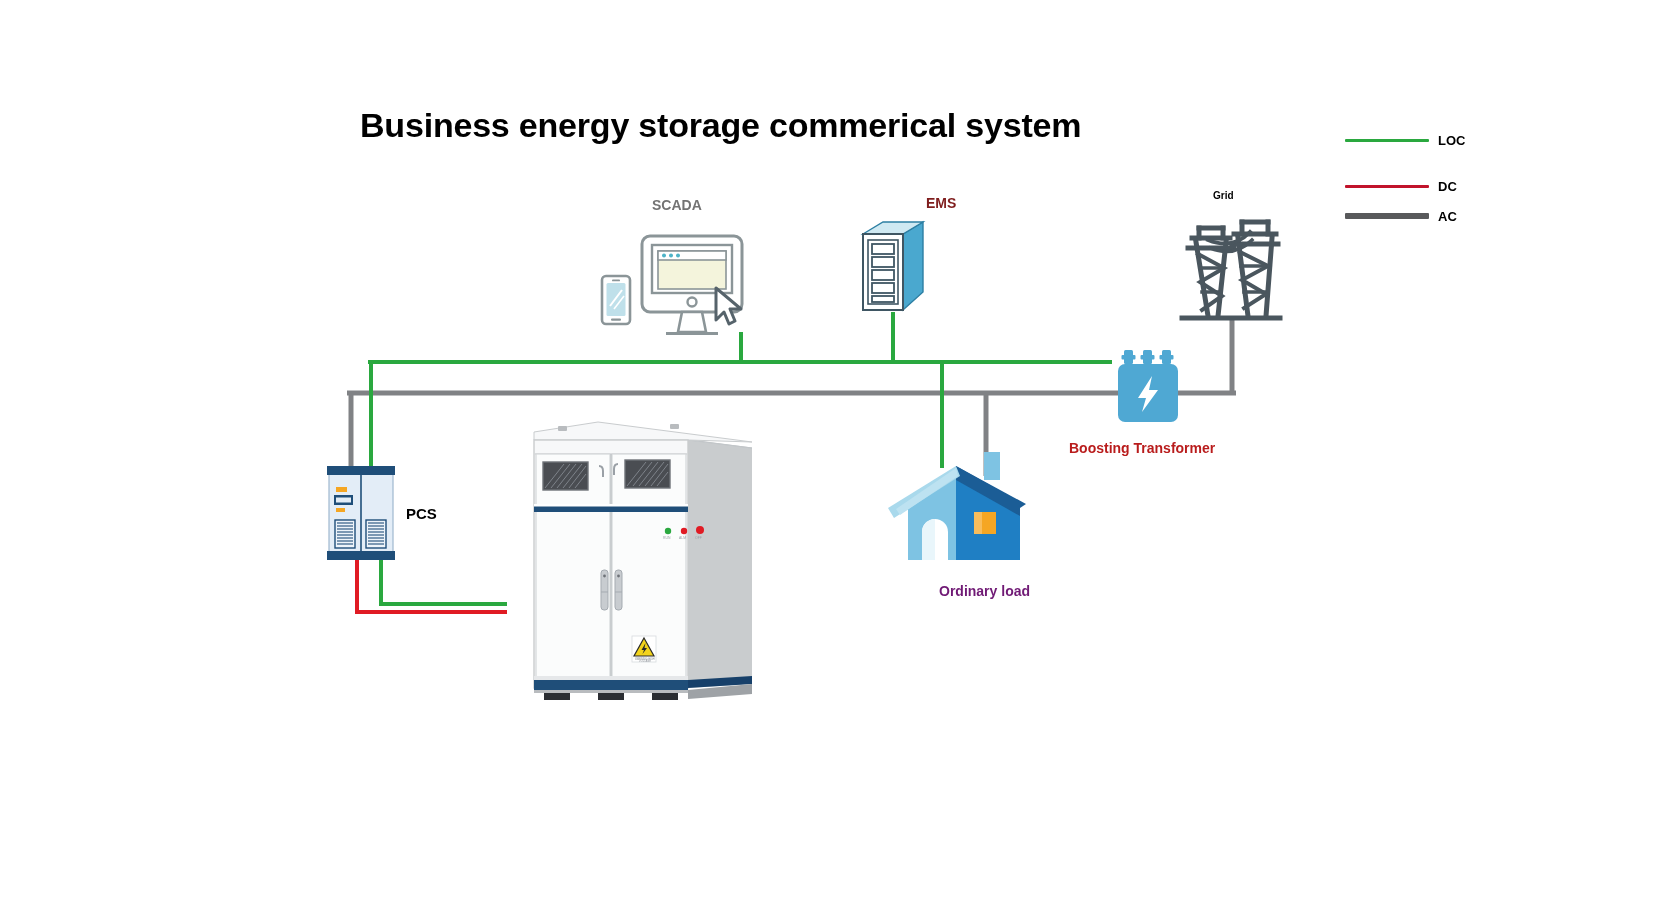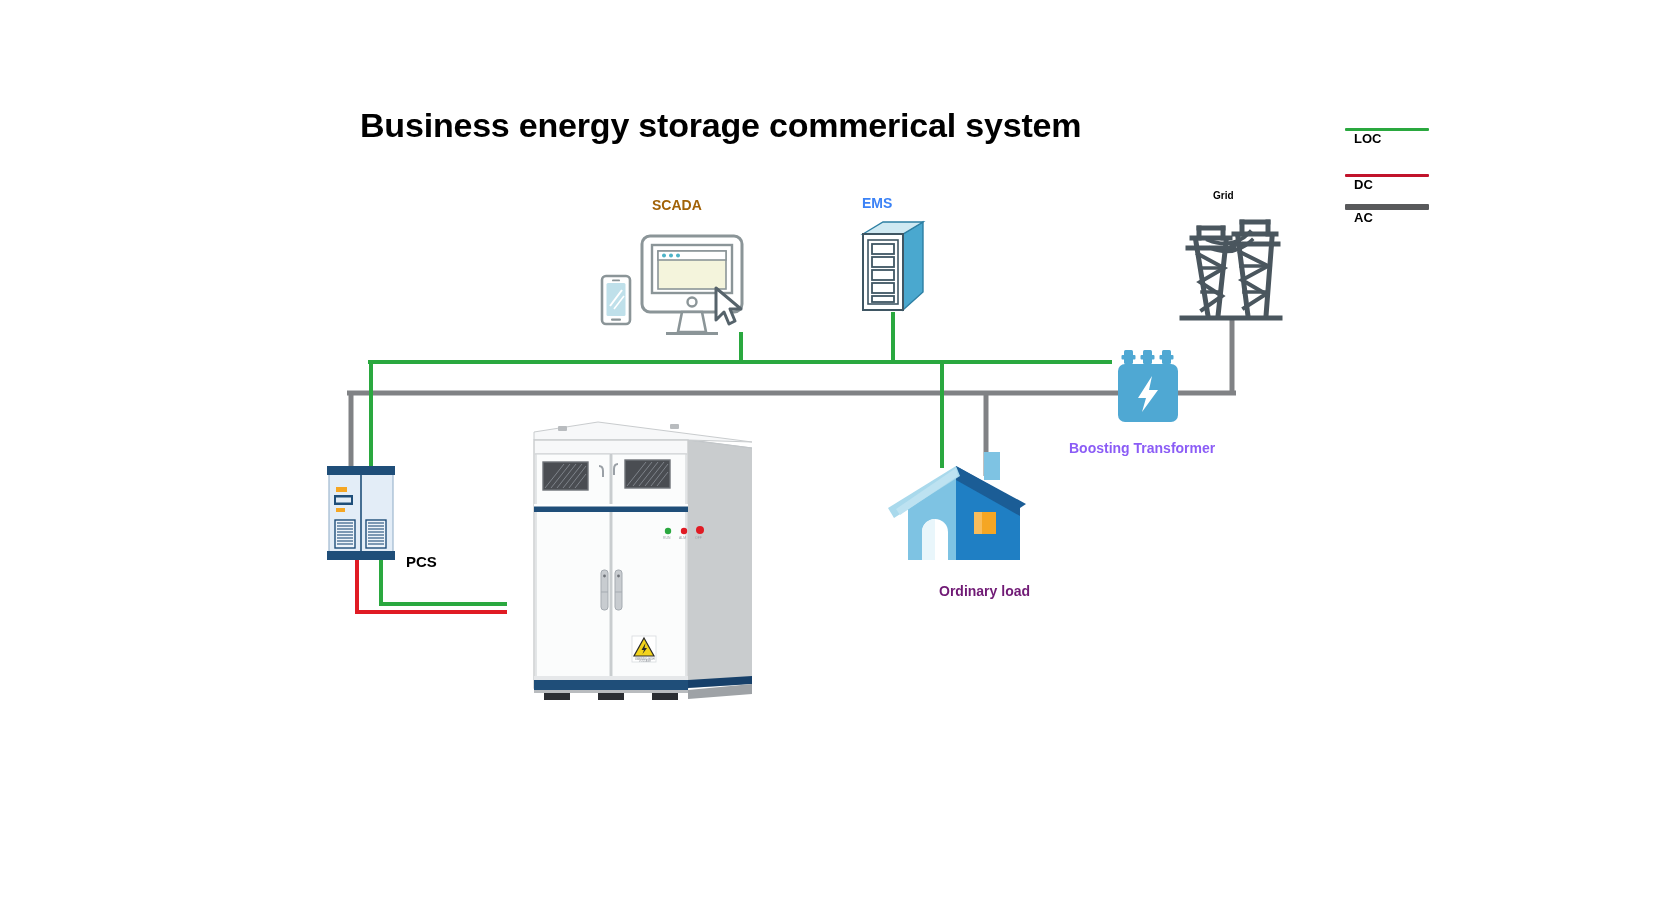--- a/index.html
+++ b/index.html
@@ -32,22 +32,21 @@
     letter-spacing: -0.2px;
     white-space: nowrap;
   }
 
   
   #legend { left: 1345px; top: 128px; width: 180px; }
   .legend-row {
     position: relative;
     height: 24px;
     display: flex;
-    align-items: flex-start;
-    flex-direction: column;
+    align-items: center;
   }
   .legend-swatch {
     width: 84px;
     border-radius: 1px;
   }
   .legend-label {
     font-size: 13px;
     font-weight: bold;
     color: #000;
     margin-left: 9px;
@@ -107,21 +106,21 @@
 
     <line x1="1082" y1="362" x2="1112" y2="362" stroke="#2aa83f" stroke-width="4"></line>
 
     <line x1="357" y1="560" x2="357" y2="612" stroke="#e01b24" stroke-width="4"></line>
     <line x1="355" y1="612" x2="507" y2="612" stroke="#e01b24" stroke-width="4"></line>
 
     <line x1="381" y1="560" x2="381" y2="604" stroke="#2aa83f" stroke-width="4"></line>
     <line x1="379" y1="604" x2="507" y2="604" stroke="#2aa83f" stroke-width="4"></line>
   </svg>
 
-  <div class="abs" style="left:652px;top:197px;font-size:14px;font-weight:bold;color:#a16207;">SCADA</div>
+  <div class="abs" style="left:652px;top:197px;font-size:14px;font-weight:bold;color:#737373;">SCADA</div>
 
   <svg class="abs" style="left:598px;top:232px;width:152px;height:108px;" viewBox="0 0 152 108">
 
     <rect x="4" y="44" width="28" height="48" rx="4" fill="#ffffff" stroke="#8b9598" stroke-width="2.6"></rect>
     <rect x="8.5" y="51" width="19" height="33" rx="1.5" fill="#bfe0ea"></rect>
     <line x1="12" y1="74" x2="24" y2="58" stroke="#ffffff" stroke-width="2"></line>
     <line x1="16" y1="77" x2="26" y2="64" stroke="#ffffff" stroke-width="1.6"></line>
     <rect x="13" y="86.5" width="10" height="2.2" rx="1" fill="#8b9598"></rect>
     <rect x="14" y="47.5" width="8" height="1.8" rx="0.9" fill="#8b9598"></rect>
 
@@ -134,21 +133,21 @@
     <circle cx="73" cy="23.5" r="2" fill="#4fb4c8"></circle>
     <circle cx="80" cy="23.5" r="2" fill="#4fb4c8"></circle>
 
     <circle cx="94" cy="70" r="4.5" fill="#ffffff" stroke="#8b9598" stroke-width="2.4"></circle>
     <path d="M84 80 L80 100 L108 100 L104 80 Z" fill="#ffffff" stroke="#8b9598" stroke-width="2.6"></path>
     <line x1="68" y1="101.5" x2="120" y2="101.5" stroke="#8b9598" stroke-width="3"></line>
 
     <path d="M118 56 L118 88 L126 80 L131 92 L137 89 L132 77 L143 77 Z" fill="#ffffff" stroke="#56636b" stroke-width="3" stroke-linejoin="round"></path>
   </svg>
 
-  <div class="abs" style="left:862px;top:195px;font-size:14px;font-weight:bold;color:#3b82f6;">EMS</div>
+  <div class="abs" style="left:926px;top:195px;font-size:14px;font-weight:bold;color:#7f1d1d;">EMS</div>
 
   <svg class="abs" style="left:857px;top:218px;width:76px;height:100px;" viewBox="0 0 76 100">
 
     <polygon points="46,16 66,4 66,74 46,92" fill="#4aa8cf" stroke="#2d7fa3" stroke-width="1.4"></polygon>
 
     <polygon points="6,16 26,4 66,4 46,16" fill="#cfe9f2" stroke="#2d7fa3" stroke-width="1.4"></polygon>
 
     <rect x="6" y="16" width="40" height="76" fill="#ffffff" stroke="#3f5663" stroke-width="2"></rect>
 
     <rect x="11" y="22" width="30" height="64" fill="none" stroke="#3f5663" stroke-width="1.6"></rect>
@@ -208,21 +207,21 @@
       <rect x="31" y="4" width="9" height="14" rx="1.5"></rect>
       <rect x="28.5" y="9" width="14" height="4.5" rx="1"></rect>
       <rect x="50" y="4" width="9" height="14" rx="1.5"></rect>
       <rect x="47.5" y="9" width="14" height="4.5" rx="1"></rect>
     </g>
 
     <rect x="6" y="18" width="60" height="58" rx="7" fill="#4fa8d3"></rect>
 
     <path d="M40 30 L26 52 L34 52 L30 66 L46 44 L37 44 Z" fill="#ffffff"></path>
   </svg>
-  <div class="abs" style="left:1069px;top:440px;font-size:14px;font-weight:bold;color:#8b5cf6;">Boosting Transformer</div>
+  <div class="abs" style="left:1069px;top:440px;font-size:14px;font-weight:bold;color:#b91c1c;">Boosting Transformer</div>
 
   <svg class="abs" style="left:886px;top:446px;width:140px;height:118px;" viewBox="0 0 140 118">
 
     <rect x="98" y="6" width="16" height="28" fill="#7ec3e3"></rect>
 
     <polygon points="70,26 134,60 134,114 70,114" fill="#1f7fc4"></polygon>
 
     <polygon points="22,114 22,62 70,26 70,114" fill="#7ec3e3"></polygon>
 
     <polygon points="70,20 140,58 134,62 70,30" fill="#1b5d96"></polygon>
@@ -272,21 +271,21 @@
       <line x1="41" y1="61" x2="57" y2="61"></line>
         <line x1="41" y1="64" x2="57" y2="64"></line>
       <line x1="41" y1="67" x2="57" y2="67"></line>
         <line x1="41" y1="70" x2="57" y2="70"></line>
       <line x1="41" y1="73" x2="57" y2="73"></line>
         <line x1="41" y1="76" x2="57" y2="76"></line>
       <line x1="41" y1="79" x2="57" y2="79"></line>
         <line x1="41" y1="82" x2="57" y2="82"></line>
     </g>
   </svg>
-  <div class="abs" style="left:406px;top:505px;font-size:15px;font-weight:bold;color:#000;margin-top:48px;">PCS</div>
+  <div class="abs" style="left:406px;top:505px;font-size:15px;font-weight:bold;color:#000;">PCS</div>
 
   <svg class="abs" style="left:520px;top:418px;width:244px;height:290px;" viewBox="0 0 244 290">
 
     <polygon points="168,22 232,30 232,266 168,270" fill="#c9ccce"></polygon>
 
     <polygon points="14,22 78,10 232,30 168,22" fill="#eceef0" stroke="#c2c6c9" stroke-width="1"></polygon>
     <polygon points="14,14 78,4 232,24 168,22 14,22" fill="#f7f8f9" stroke="#c9ccce" stroke-width="1"></polygon>
 
     <rect x="38" y="8" width="9" height="5" rx="1" fill="#b9bcbf"></rect>
     <rect x="150" y="6" width="9" height="5" rx="1" fill="#b9bcbf"></rect>

